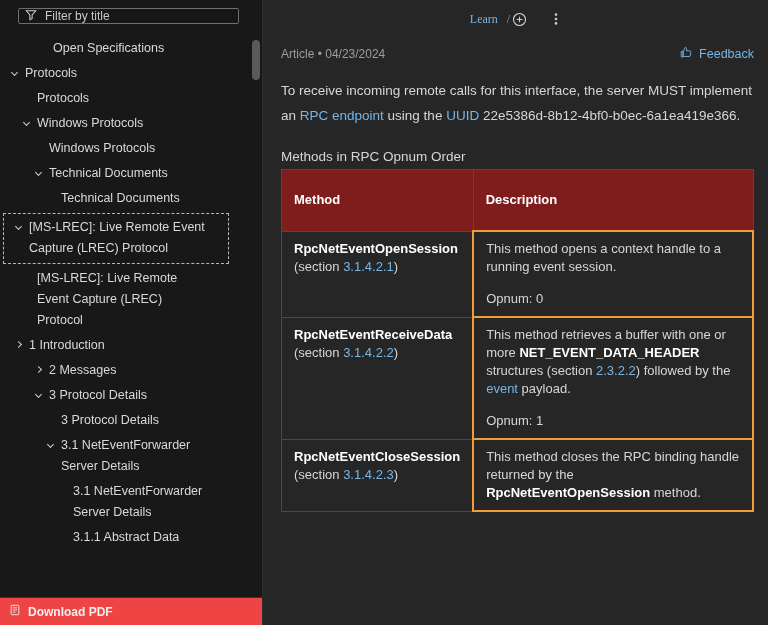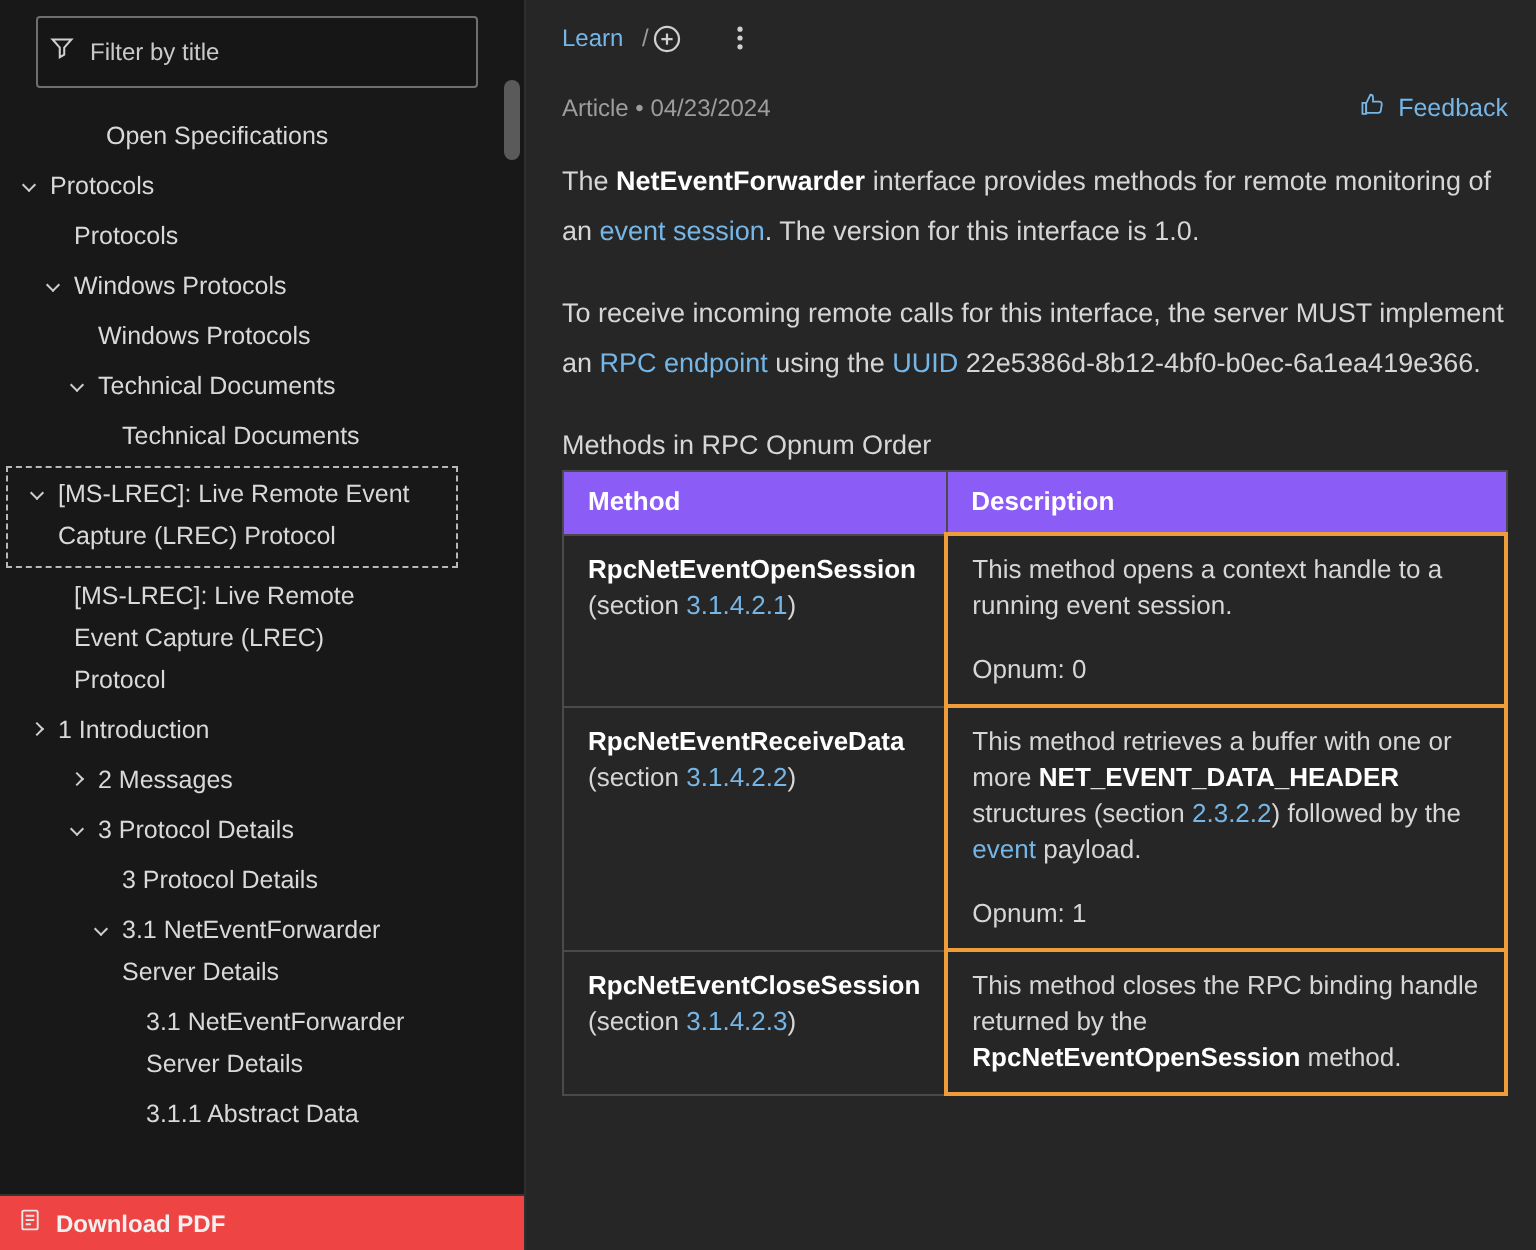--- a/index.html
+++ b/index.html
@@ -11,21 +11,21 @@
     font-family:"Liberation Sans", sans-serif;
   }
   .app { display:flex; width:768px; height:625px; }
 
   
   .sidebar {
     width:263px; flex:none; background:#181818; position:relative;
     display:flex; flex-direction:column; border-right:1px solid #2e2e2e;
   }
   .filter-wrap {
-    margin:8px 23px 4px 18px; height:36px; flex:none;
+    margin:8px 23px 4px 18px; height:16px; flex:none;
     border:1px solid #6f6f6f; border-radius:2px;
     display:flex; align-items:center; padding:0 6px; gap:6px; background:#161616;
   }
   .filter-wrap svg { flex:none; }
   .filter-input {
     flex:1; min-width:0; background:transparent; border:none; outline:none;
     color:#e0e0e0; font-size:12px; font-family:"Liberation Sans", sans-serif;
   }
   .filter-input::placeholder { color:#c9c9c9; }
   .tree { flex:1; overflow:hidden; padding-top:8px; }
@@ -53,21 +53,21 @@
   }
   .download-pdf {
     flex:none; height:28px; border-top:1px solid #343434; background:#ef4444;
     display:flex; align-items:center; gap:7px; padding:0 9px;
     color:#f0f0f0; font-size:12px; font-weight:700; border-left:none; border-right:none; border-bottom:none;
     cursor:pointer; font-family:"Liberation Sans", sans-serif; text-align:left;
   }
 
   
   .content { flex:1; padding:8px 14px 0 18px; position:relative; overflow:hidden; }
-  .topbar { display:flex; justify-content:flex-start; align-items:center; height:22px; }
+  .topbar { display:flex; justify-content:center; align-items:center; height:22px;font-family:Liberation Serif, serif; }
   .breadcrumb { font-size:12px; }
   .breadcrumb a { color:var(--link); text-decoration:none; cursor:pointer; }
   .breadcrumb .sep { color:#9a9a9a; margin-left:6px; }
   .top-icons { display:flex; align-items:center; gap:18px; }
   .icon-btn { background:none; border:none; padding:2px; cursor:pointer; line-height:0; }
   h1.title {
     margin:10px 0 0; color:#ffffff; font-size:29px; font-weight:700;
     letter-spacing:-0.4px; line-height:38px;
   }
   .meta-row {
@@ -82,22 +82,22 @@
   .para strong, td strong { color:#ffffff; font-weight:700; }
   a.lnk { color:var(--link); text-decoration:none; cursor:pointer; }
   .expand-row { display:flex; justify-content:flex-end; margin:22px 0 6px; }
   .expand-btn {
     display:flex; align-items:center; gap:7px; background:none; border:none;
     color:#f2f2f2; font-size:12px; font-weight:700; cursor:pointer;
     font-family:"Liberation Sans", sans-serif;
   }
   table.methods { width:100%; border-collapse:collapse; font-size:13px; }
   .methods th {
-    background:#8b5cf6; color:#ffffff; font-weight:700; text-align:left;
-    padding:7px 12px; border:1px solid #4a4a4a; font-size:13px; line-height:16px;
+    background:#7f1d1d; color:#ffffff; font-weight:700; text-align:left;
+    padding:22px 12px; border:1px solid #4a4a4a; font-size:13px; line-height:16px;
   }
   .methods td {
     border:1px solid #4a4a4a; vertical-align:top; padding:8px 12px;
     color:#d6d6d6; line-height:18px;
   }
   .methods td.desc-cell { border:2px solid var(--highlight); }
   .method-name { font-weight:700; color:#ffffff; }
   .opnum { margin-top:14px; }
 </style>
 </head>
@@ -232,21 +232,20 @@
         <span>
           <svg viewBox="0 0 16 16" width="13" height="13" fill="none" stroke="currentColor" stroke-width="1.1">
               <path d="M1.5 6.7h2.3v6.8H1.5z"></path>
               <path d="M3.8 12.9V7l2.6-5.3c.9 0 1.6.7 1.6 1.6v2.6h3.9c.9 0 1.6.8 1.5 1.7l-.6 3.9c-.1.8-.8 1.4-1.6 1.4z"></path>
             </svg>
         </span>
         <span>Feedback</span>
       </a>
     </div>
 
-    <p class="para"><span>The </span><strong>NetEventForwarder</strong><span> interface provides methods for remote monitoring of an </span><a class="lnk">event session</a><span>. The version for this interface is 1.0.</span></p>
 
     <p class="para"><span>To receive incoming remote calls for this interface, the server MUST implement an </span><a class="lnk">RPC endpoint</a><span> using the </span><a class="lnk">UUID</a><span> 22e5386d-8b12-4bf0-b0ec-6a1ea419e366.</span></p>
 
     <p class="para">Methods in RPC Opnum Order</p>
 
 
     <table class="methods">
       <colgroup>
           <col style="width:178px">
           <col>

